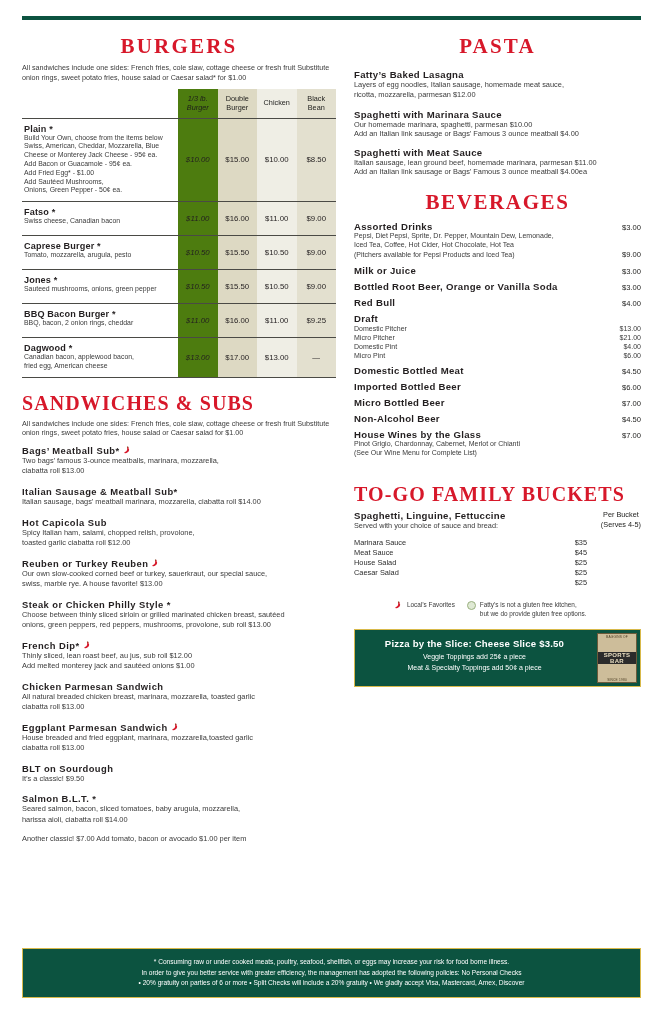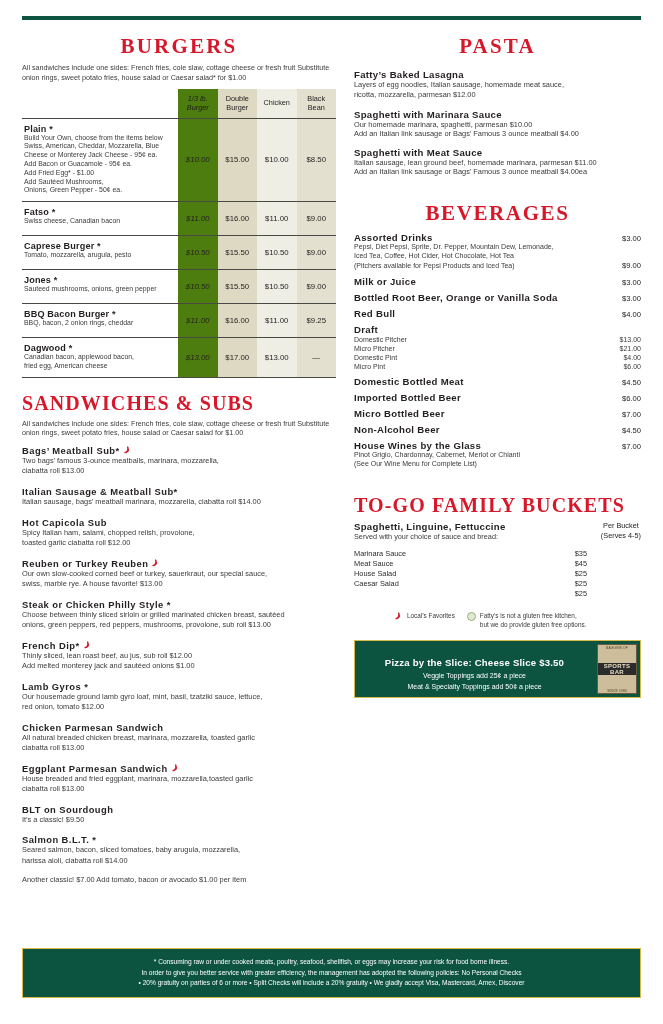--- a/index.html
+++ b/index.html
@@ -103,21 +103,21 @@
 
   
   .pizza-banner {
     margin-top: 10px;
     height: 58px;
     background: #0c5340;
     border: 1.5px solid #d8b94a;
     display: flex; align-items: stretch;
     position: relative;
   }
-  .pizza-text { flex: 1; color: #ffffff; text-align: center; padding-top: 16px; }
+  .pizza-text { flex: 1; color: #ffffff; text-align: center; padding-top: 8px; }
   .pizza-title { font-size: 9.6px; font-weight: bold; letter-spacing: .2px; }
   .pizza-line { font-size: 7px; margin-top: 4px; }
   .pizza-logo {
     width: 40px; margin: 3px; background: #cdbd9a;
     border: 1px solid #6b5a3a;
     display: flex; flex-direction: column; align-items: center;
     justify-content: space-between; overflow: hidden;
   }
   .logo-cap { font-size: 3.2px; color: #4a3c22; letter-spacing: .2px; padding-top: 1px; }
   .logo-band { background: #2b2b2b; color: #e8ddc0; font-size: 6px; font-weight: bold; width: 100%; text-align: center; letter-spacing: .3px; }
@@ -256,24 +256,20 @@
             <div class="dish-desc">Choose between thinly sliced sirloin or grilled marinated chicken breast, sautéed<br>onions, green peppers, red peppers, mushrooms, provolone, sub roll $13.00</div>
           </div>
           <div class="dish">
             <div class="dish-name">French Dip* <span class="chili"><svg viewBox="0 0 12 12" width="9" height="9">
                   <path d="M5.2 1.4c.6-.9 1.9-.9 2.3.1.2.5-.1.9-.5 1 .9.6 1.4 1.8 1.1 3.1C7.6 7.9 5 9.9 2.6 9.6 1.3 9.4 1.6 8.3 2.7 8c1.3-.3 2.1-1.1 2.6-2.3.4-1 .4-2.4-.1-4.3z" fill="#d7182a"></path>
                   <path d="M5.4 1.2c.5-.4 1-.1 1 .4 0 .3-.2.5-.5.6" fill="none" stroke="#4c7a30" stroke-width=".8"></path>
                 </svg></span></div>
             <div class="dish-desc">Thinly sliced, lean roast beef, au jus, sub roll  $12.00<br>Add melted monterey jack and sautéed onions  $1.00</div>
           </div>
           <div class="dish">
-            <div class="dish-name">Lamb Gyros *</div>
-            <div class="dish-desc">Our housemade ground lamb gyro loaf, mint, basil, tzatziki sauce, lettuce,<br>red onion, tomato  $12.00</div>
-          </div>
-          <div class="dish">
             <div class="dish-name">Chicken Parmesan Sandwich</div>
             <div class="dish-desc">All natural breaded chicken breast, marinara, mozzarella, toasted garlic<br>ciabatta roll  $13.00</div>
           </div>
           <div class="dish">
             <div class="dish-name">Eggplant Parmesan Sandwich <span class="chili"><svg viewBox="0 0 12 12" width="9" height="9">
                   <path d="M5.2 1.4c.6-.9 1.9-.9 2.3.1.2.5-.1.9-.5 1 .9.6 1.4 1.8 1.1 3.1C7.6 7.9 5 9.9 2.6 9.6 1.3 9.4 1.6 8.3 2.7 8c1.3-.3 2.1-1.1 2.6-2.3.4-1 .4-2.4-.1-4.3z" fill="#d7182a"></path>
                   <path d="M5.4 1.2c.5-.4 1-.1 1 .4 0 .3-.2.5-.5.6" fill="none" stroke="#4c7a30" stroke-width=".8"></path>
                 </svg></span></div>
             <div class="dish-desc">House breaded and fried eggplant, marinara, mozzarella,toasted garlic<br>ciabatta roll  $13.00</div>
           </div>
@@ -302,21 +298,21 @@
           <div class="rdish tight">
             <div class="rdish-name">Spaghetti with Marinara Sauce</div>
             <div class="rdish-desc">Our homemade marinara, spaghetti, parmesan  $10.00<br>Add an Italian link sausage or Bags’ Famous 3 ounce meatball  $4.00</div>
           </div>
           <div class="rdish tight">
             <div class="rdish-name">Spaghetti with Meat Sauce</div>
             <div class="rdish-desc">Italian sausage, lean ground beef, homemade marinara, parmesan  $11.00<br>Add an Italian link sausage or Bags’ Famous 3 ounce meatball  $4.00ea</div>
           </div>
         </div>
 
-      <div class="section-title small-ls" style="margin-top:25px;margin-bottom:6px">BEVERAGES</div>
+      <div class="section-title small-ls" style="margin-top:14px;margin-bottom:6px">BEVERAGES</div>
 
       <div class="bev">
         <div class="bev-row">
           <span class="bev-name">Assorted Drinks</span>
           <span class="bev-price">$3.00</span>
         </div>
         <div class="bev-desc">Pepsi, Diet Pepsi, Sprite, Dr. Pepper, Mountain Dew, Lemonade,<br>Iced Tea, Coffee, Hot Cider, Hot Chocolate, Hot Tea</div>
         <div class="bev-sub">
           <span class="bev-subname">(Pitchers available for Pepsi Products and Iced Tea)</span>
           <span class="bev-price">$9.00</span>

